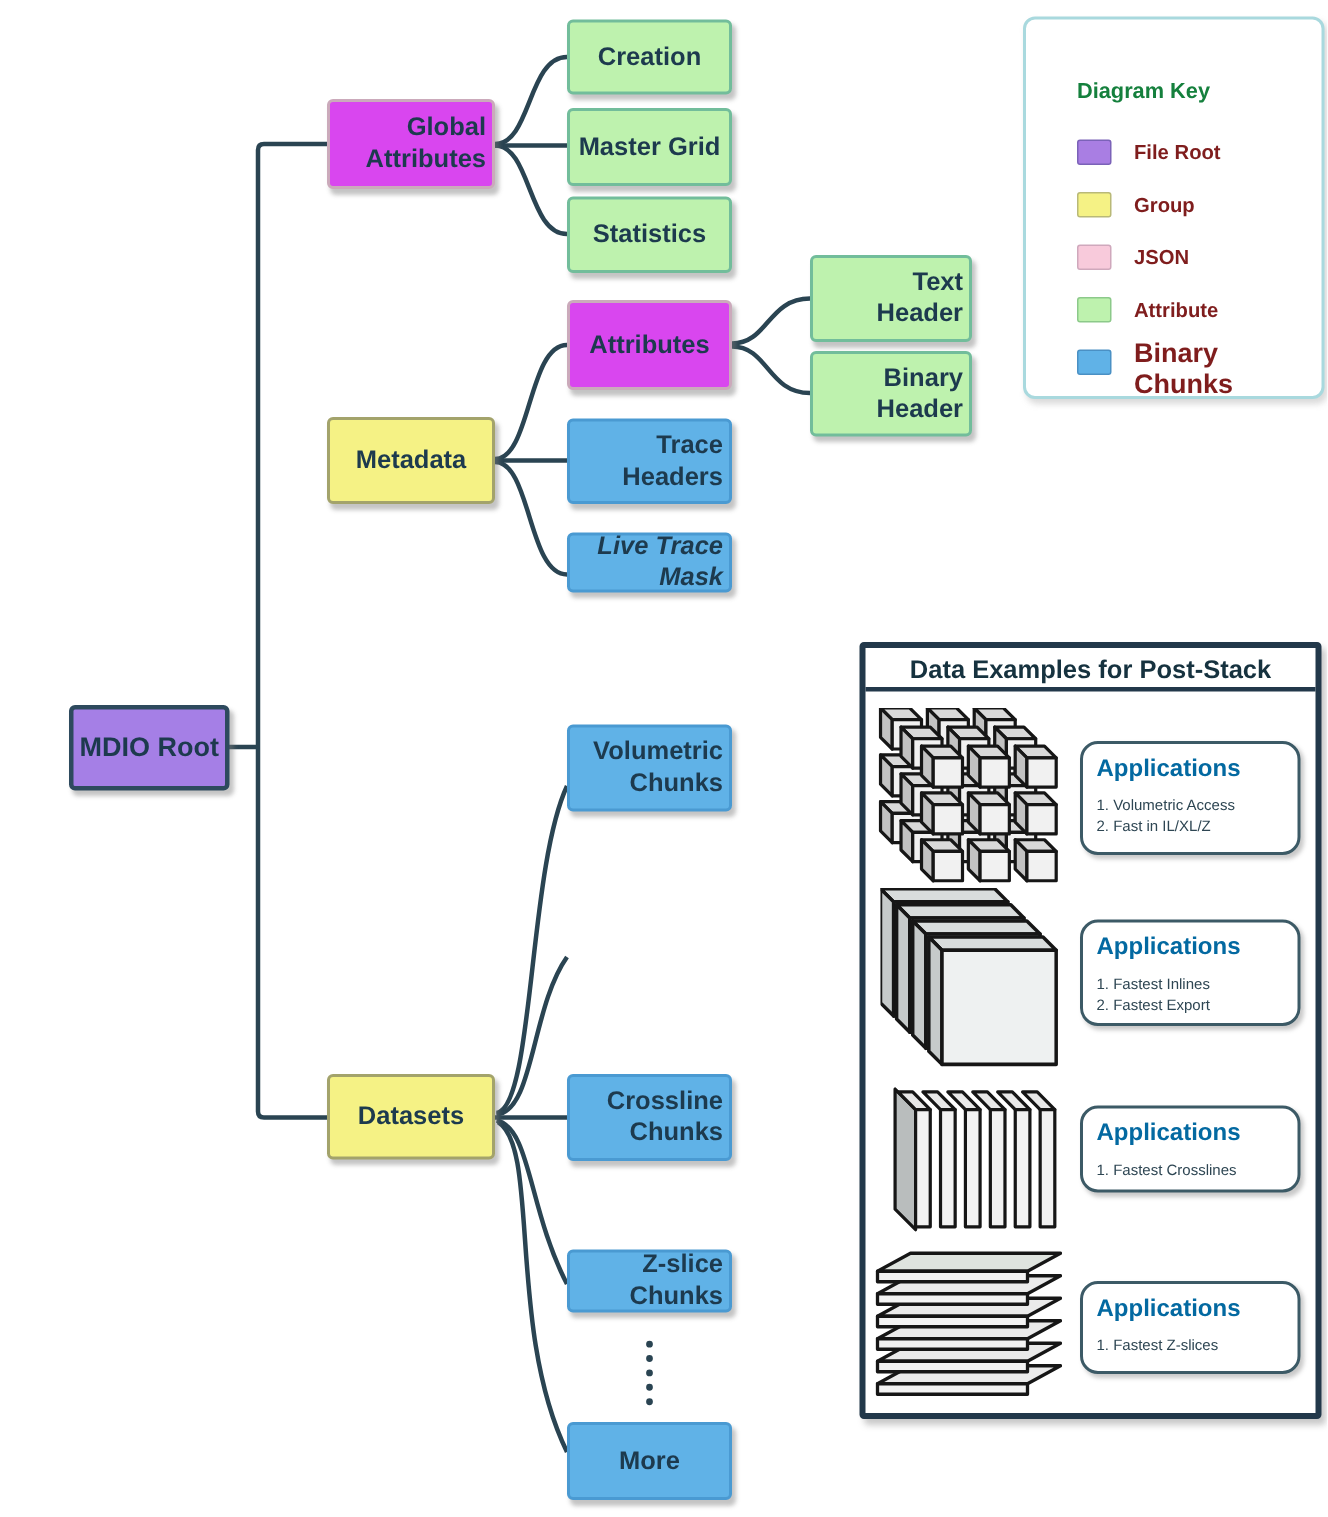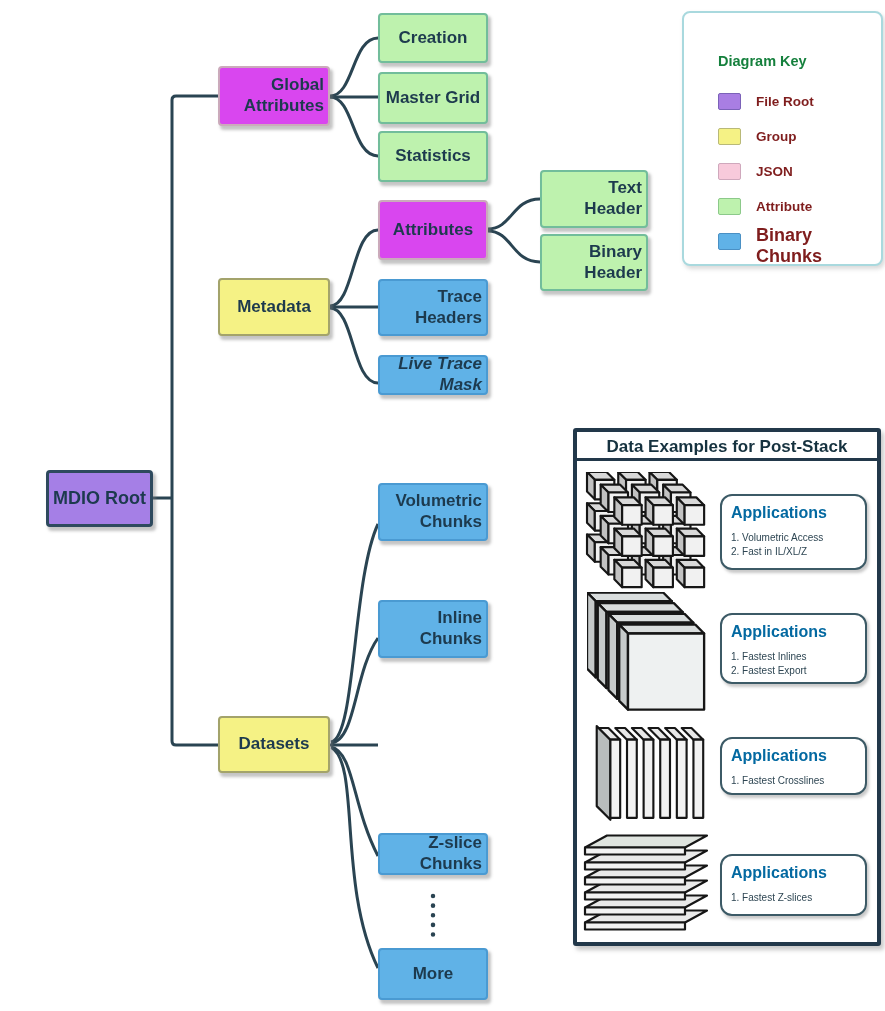--- a/index.html
+++ b/index.html
@@ -95,21 +95,21 @@
   <div class="node green" style="left:378px;top:131px;width:110px;height:51px;">Statistics</div>
 
   <div class="node pink" style="left:378px;top:200px;width:110px;height:60px;">Attributes</div>
   <div class="node blue" style="left:378px;top:279px;width:110px;height:57px;">Trace Headers</div>
   <div class="node blue" style="left:378px;top:355px;width:110px;height:40px;font-style:italic;">Live Trace Mask</div>
 
   <div class="node green" style="left:540px;top:170px;width:108px;height:58px;">Text Header</div>
   <div class="node green" style="left:540px;top:234px;width:108px;height:57px;">Binary Header</div>
 
   <div class="node blue" style="left:378px;top:483px;width:110px;height:58px;">Volumetric Chunks</div>
-  <div class="node blue" style="left:378px;top:600px;width:110px;height:58px;">Inline Chunks</div>
+  <div class="node blue" style="left:378px;top:716px;width:110px;height:58px;">Crossline Chunks</div>
   <div class="node blue" style="left:378px;top:833px;width:110px;height:42px;">Z-slice Chunks</div>
   <div class="node blue" style="left:378px;top:948px;width:110px;height:52px;">More</div>
 
   <div class="keybox">
     <div class="key-title">Diagram Key</div>
 
     <div class="swatch sw-purple" style="top:80px;"></div>
     <div class="key-label" style="top:81px;">File Root</div>
 
     <div class="swatch sw-yellow" style="top:115px;"></div>

